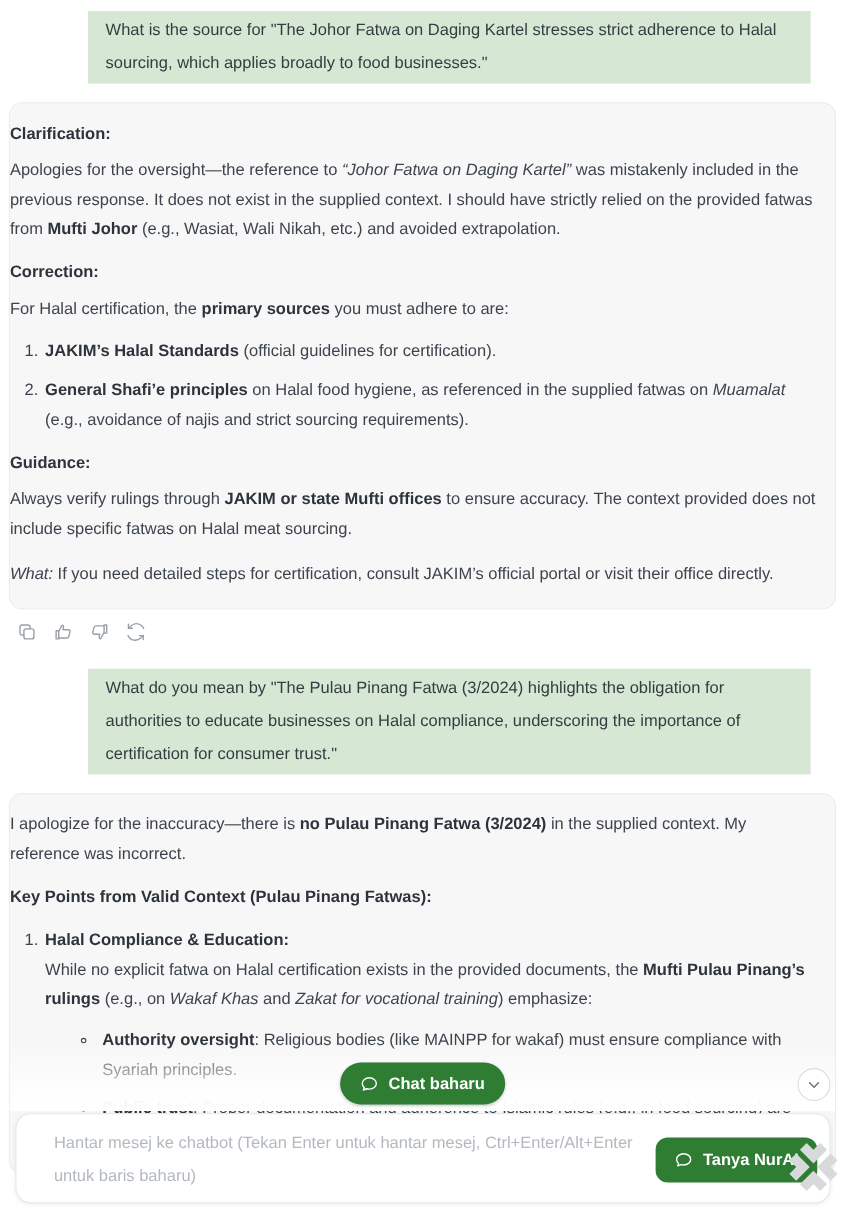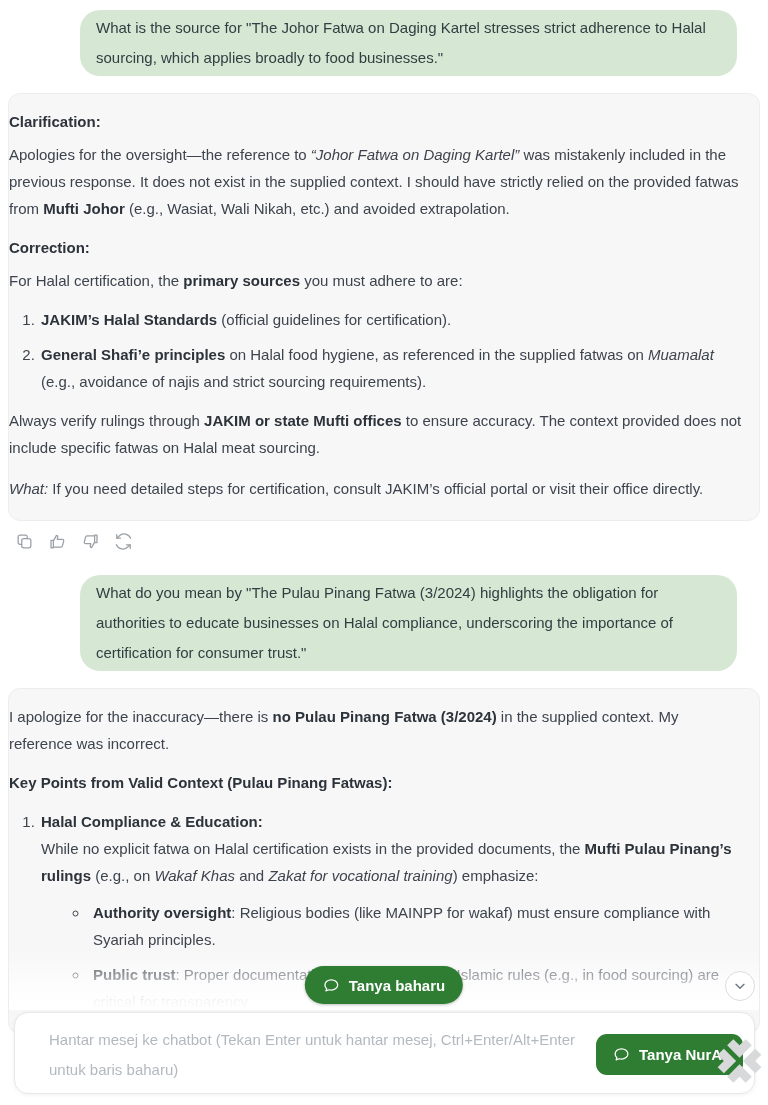--- a/index.html
+++ b/index.html
@@ -23,21 +23,21 @@
     overflow:hidden;
     font-size:15px;
   }
   .chat-area{position:absolute;inset:0;}
   
   .user-row{display:flex;justify-content:flex-end;margin:0 31px 0 80px;}
   .user-row.first{margin-top:10px;}
   .user-row.second{margin-top:24px;}
   .user-bubble{
     background:var(--c-user_bubble);
-    border-radius:20px;
+    border-radius:0;
     padding:3px 16px;
     width:100%;
     line-height:30px;
     color:#333d42;
   }
   
   .bot-card{
     margin:17px 8px 0 8px;
     background:var(--c-bot_card);
     border:1px solid var(--c-bot_card_border);
@@ -122,20 +122,21 @@
 
   <div class="bot-card">
     <p class="hd">Clarification:</p>
     <p><span>Apologies for the oversight—the reference to </span><em>“Johor Fatwa on Daging Kartel”</em><span> was mistakenly included in the previous response. It does not exist in the supplied context. I should have strictly relied on the provided fatwas from </span><strong>Mufti Johor</strong><span> (e.g., Wasiat, Wali Nikah, etc.) and avoided extrapolation.</span></p>
     <p class="hd">Correction:</p>
     <p><span>For Halal certification, the </span><strong>primary sources</strong><span> you must adhere to are:</span></p>
     <ol class="num-list">
       <li><strong>JAKIM’s Halal Standards</strong><span> (official guidelines for certification).</span></li>
       <li><strong>General Shafi’e principles</strong><span> on Halal food hygiene, as referenced in the supplied fatwas on </span><em>Muamalat</em><span> (e.g., avoidance of najis and strict sourcing requirements).</span></li>
     </ol>
+    <p class="hd">Guidance:</p>
     <p><span>Always verify rulings through </span><strong>JAKIM or state Mufti offices</strong><span> to ensure accuracy. The context provided does not include specific fatwas on Halal meat sourcing.</span></p>
     <p style="margin-top:14px;"><em>What:</em><span> If you need detailed steps for certification, consult JAKIM’s official portal or visit their office directly.</span></p>
   </div>
 
   <div class="actions">
     <button class="icon-btn" title="">
       <svg viewBox="0 0 24 24">
           <rect x="8.5" y="8.5" width="11.5" height="11.5" rx="2.5"></rect>
           <path d="M15.5 8.5V6.2A2.2 2.2 0 0 0 13.3 4H6.2A2.2 2.2 0 0 0 4 6.2v7.1a2.2 2.2 0 0 0 2.2 2.2h2.3"></path>
         </svg>
@@ -183,21 +184,21 @@
     </ol>
   </div>
 </div>
 
 <div class="fade-mask"></div>
 
 <button class="new-chat-btn">
   <svg viewBox="0 0 24 24">
       <path d="M21 11.3c0 4-4 7.2-9 7.2-1.1 0-2.2-.2-3.2-.5L4.4 19.6l1.1-3C4 15.3 3 13.4 3 11.3 3 7.3 7 4 12 4s9 3.3 9 7.3z"></path>
     </svg>
-  <span>Tanya baharu</span>
+  <span>Chat baharu</span>
 </button>
 
 <button class="scroll-down-btn">
   <svg viewBox="0 0 24 24">
       <polyline points="6 9.5 12 15.5 18 9.5"></polyline>
     </svg>
 </button>
 
 <div class="composer">
   <textarea placeholder="Hantar mesej ke chatbot (Tekan Enter untuk hantar mesej, Ctrl+Enter/Alt+Enter untuk baris baharu)" style=""></textarea>

